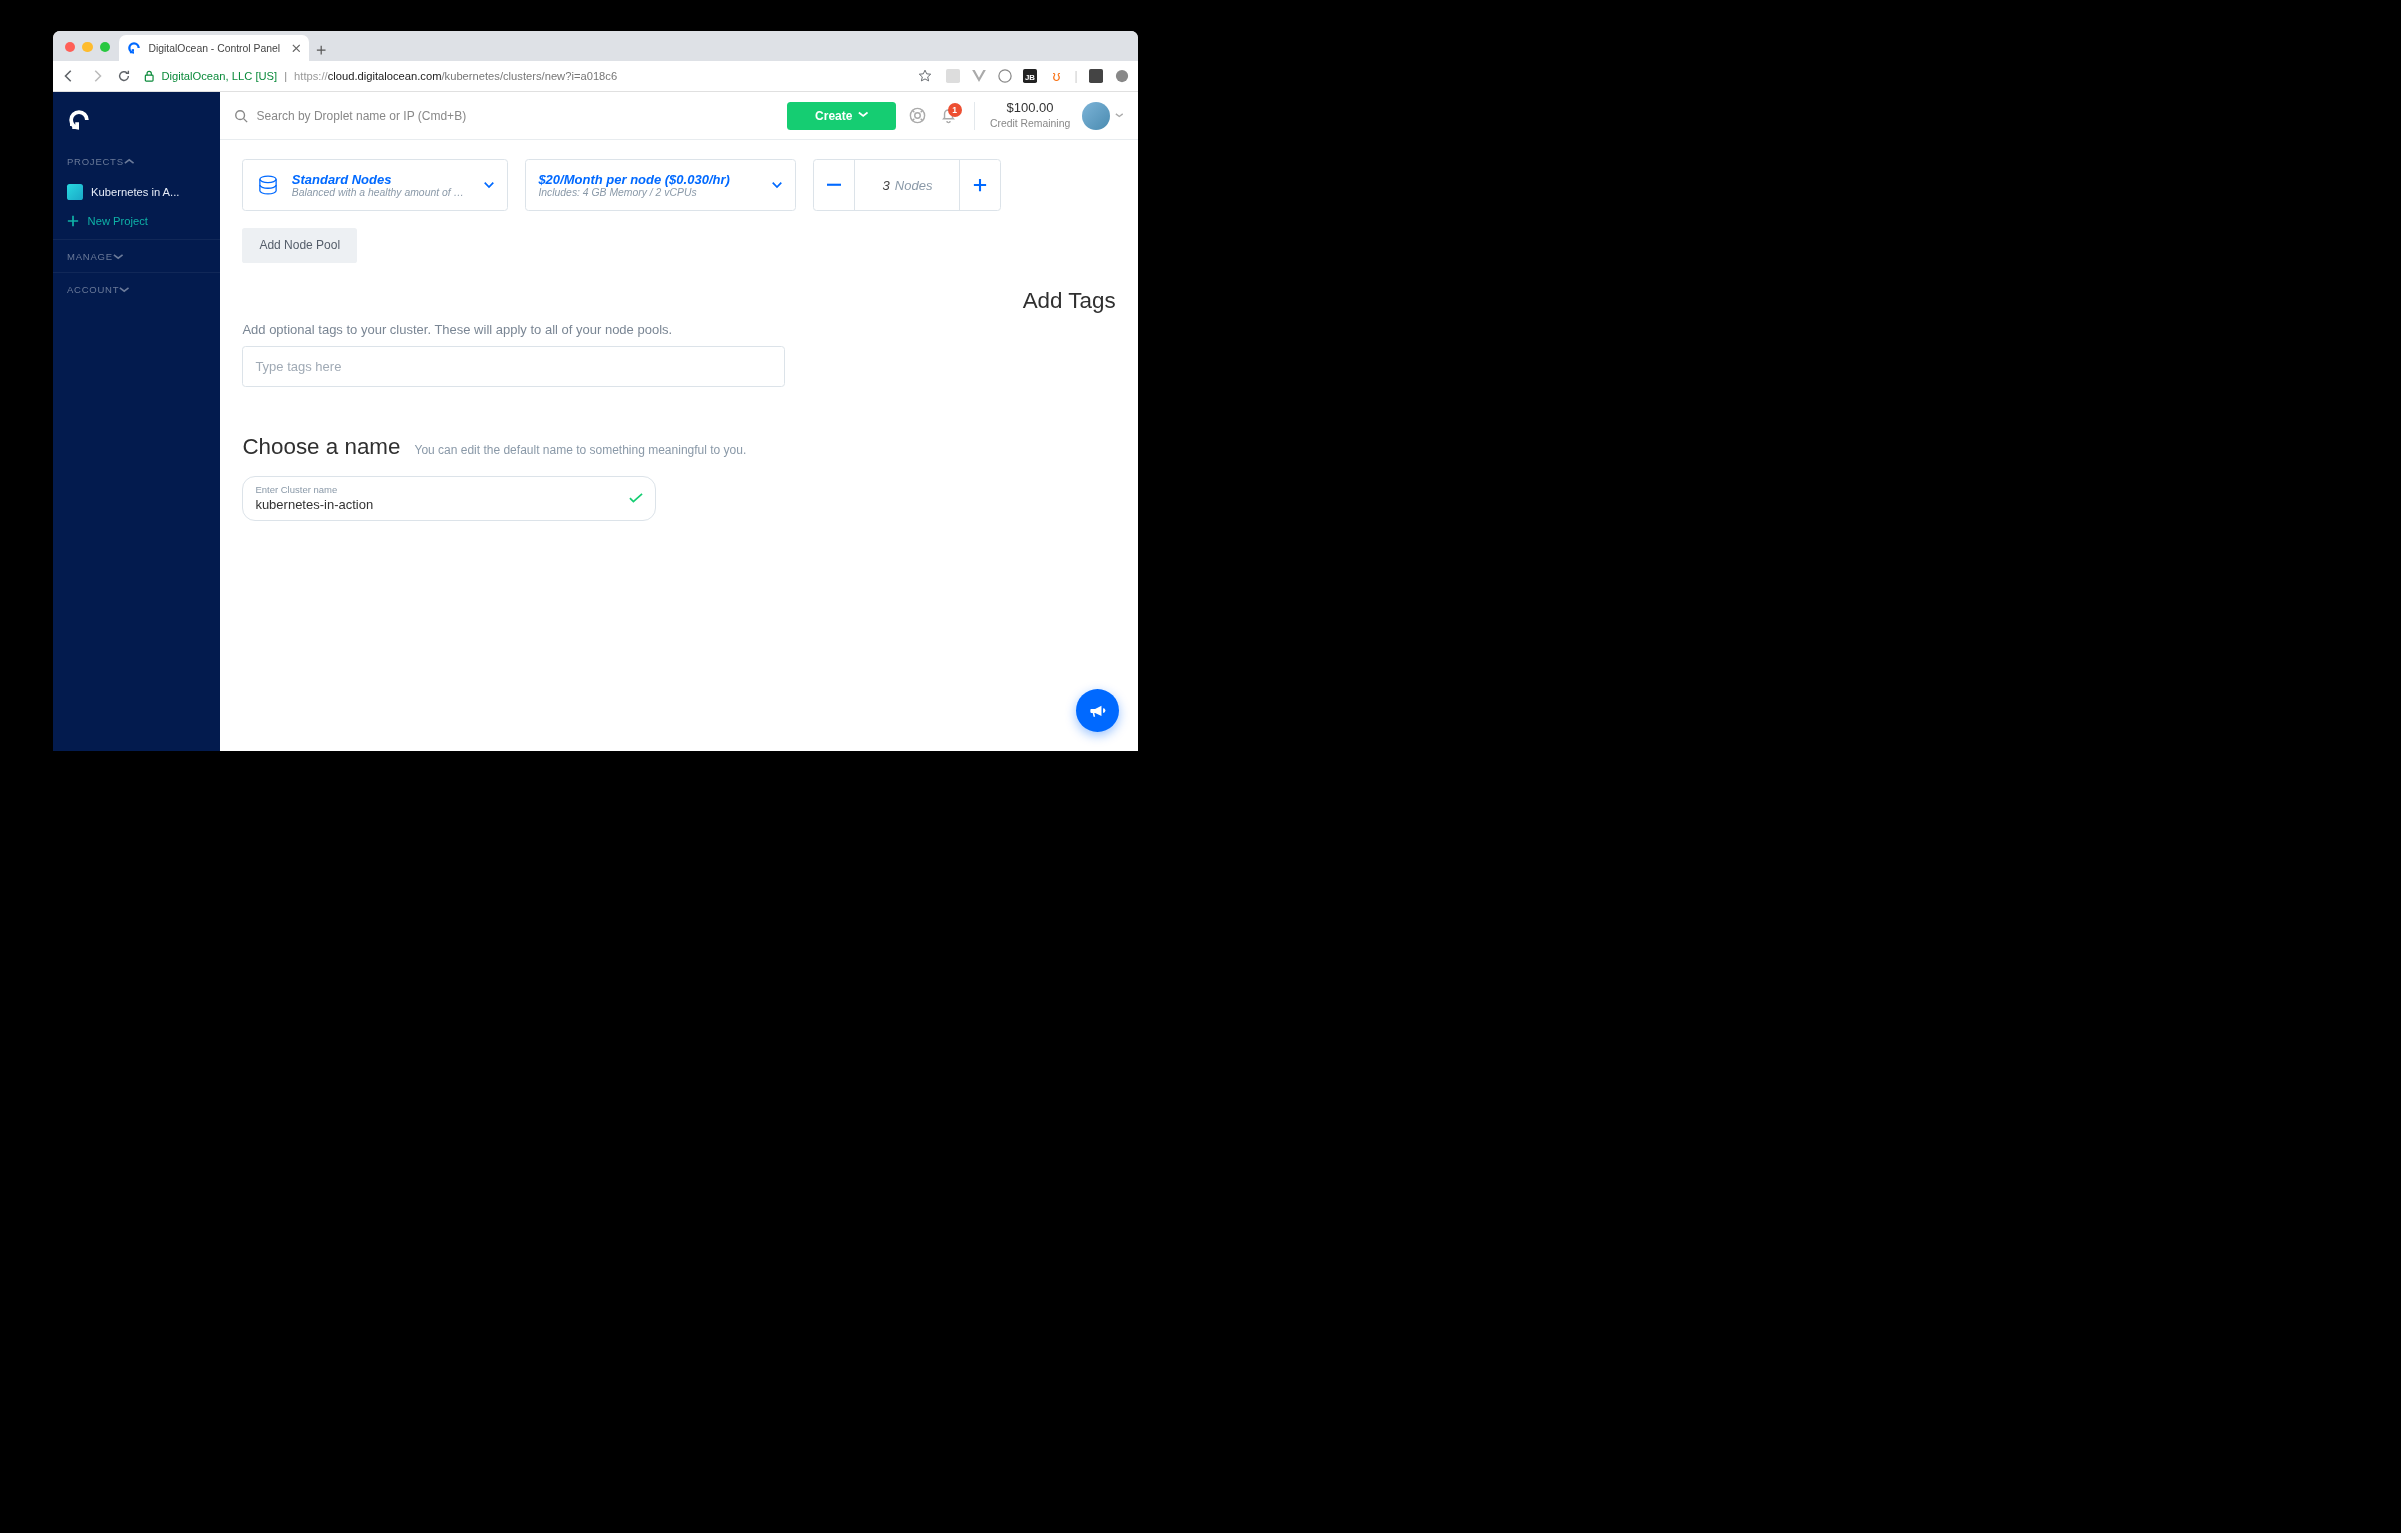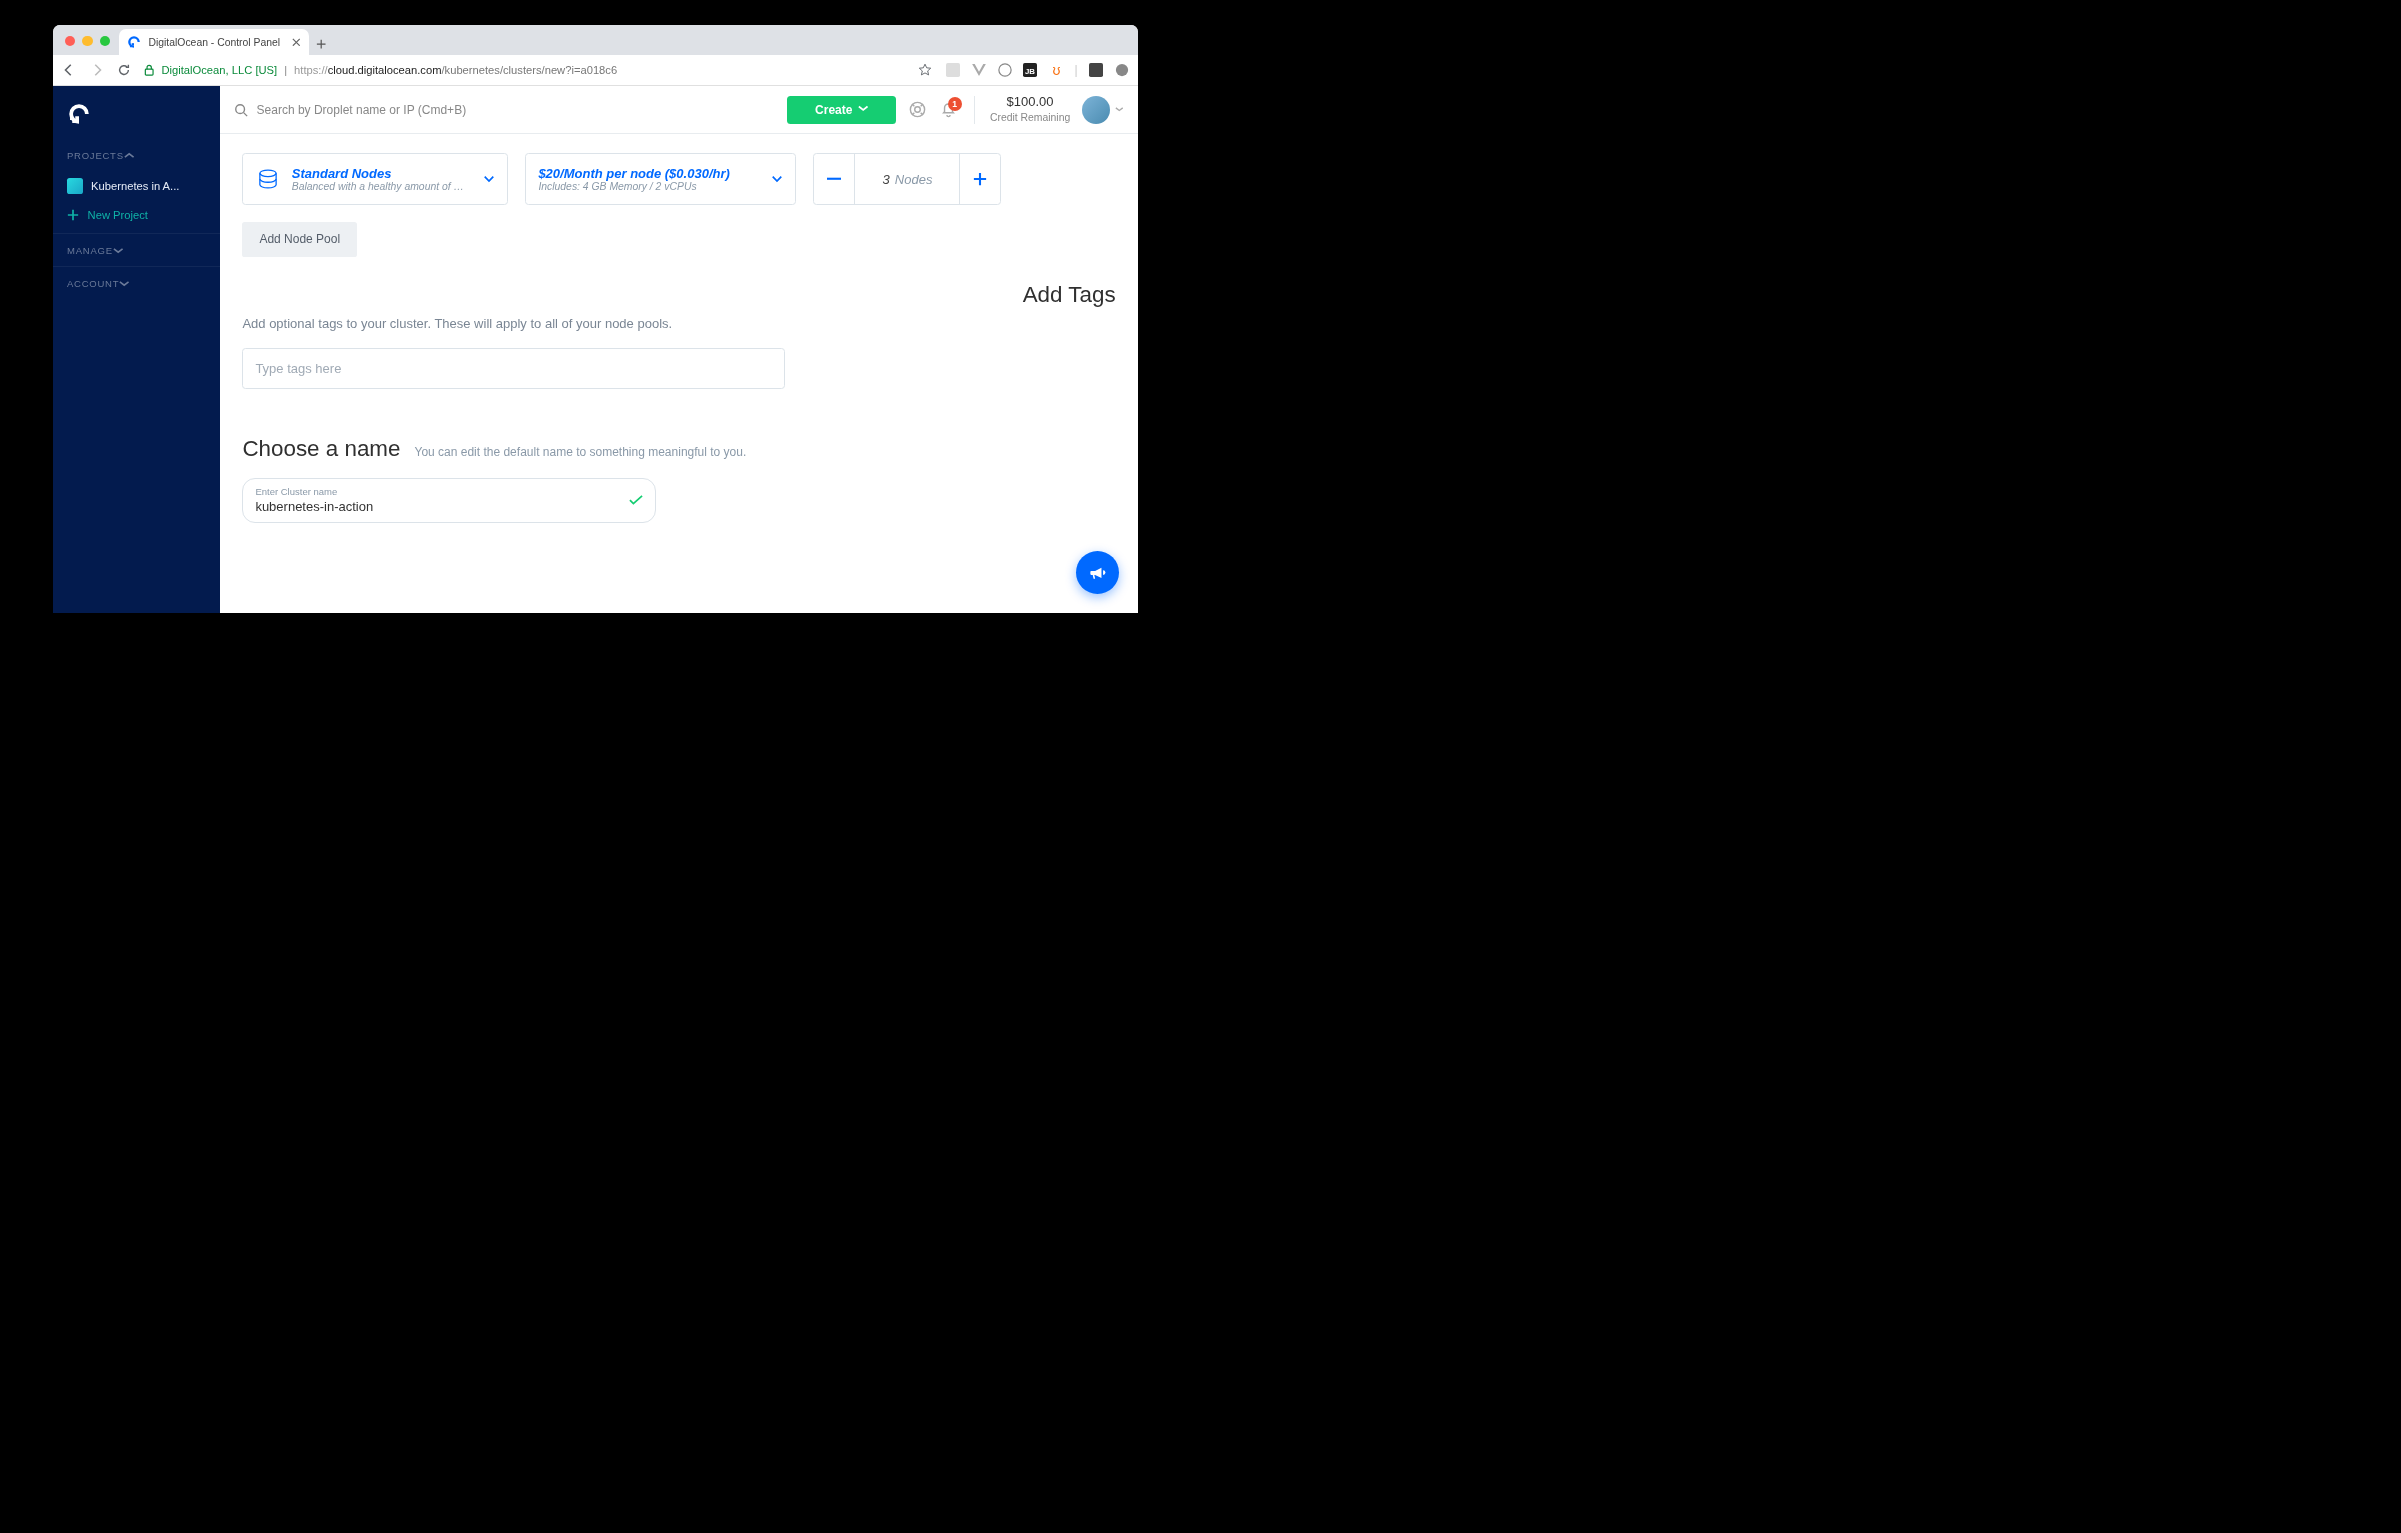--- a/index.html
+++ b/index.html
@@ -8,23 +8,23 @@
   font-family: -apple-system, BlinkMacSystemFont, "Segoe UI", Helvetica, Arial, sans-serif;
   font-size: 12px;
   color: #333;
   width: 1178px;
   height: 756px;
   position: relative;
 }
 .browser-window {
   position: absolute;
   left: 53px;
-  top: 25px;
+  top: 31px;
   width: 1085px;
-  height: 588px;
+  height: 720px;
   background: #fff;
   border-radius: 7px 7px 0 0;
   overflow: hidden;
   box-shadow: 0 8.6px 35px rgba(0,0,0,0.3);
 }
 .tab-bar {
   height: 30px;
   background: #dee1e6;
   display: flex;
   align-items: flex-end;
@@ -185,21 +185,21 @@
   background: #edf0f3;
   color: #545d69;
   padding: 10.4px 17px;
   border-radius: 2.6px;
   display: inline-block;
   font-size: 12px;
 }
 .sec-title { font-size: 22.4px; color: #303030; margin-top: 25px; font-weight: 500; text-align: right; }
 .sec-desc { color: #7a8694; margin-top: 8.6px; font-size: 13px; }
 .tag-input {
-  margin-top: 17px;
+  margin-top: 9px;
   border: 0.9px solid #dce3e9;
   border-radius: 3.5px;
   padding: 12px 12px;
   color: #a0aab5;
   width: 543px;
   font-size: 13px;
 }
 .name-row { display: flex; align-items: baseline; gap: 14px; margin-top: 47px; }
 .name-title { font-size: 22.4px; color: #303030; font-weight: 500; }
 .name-sub { color: #8a99a8; font-size: 12px; }

